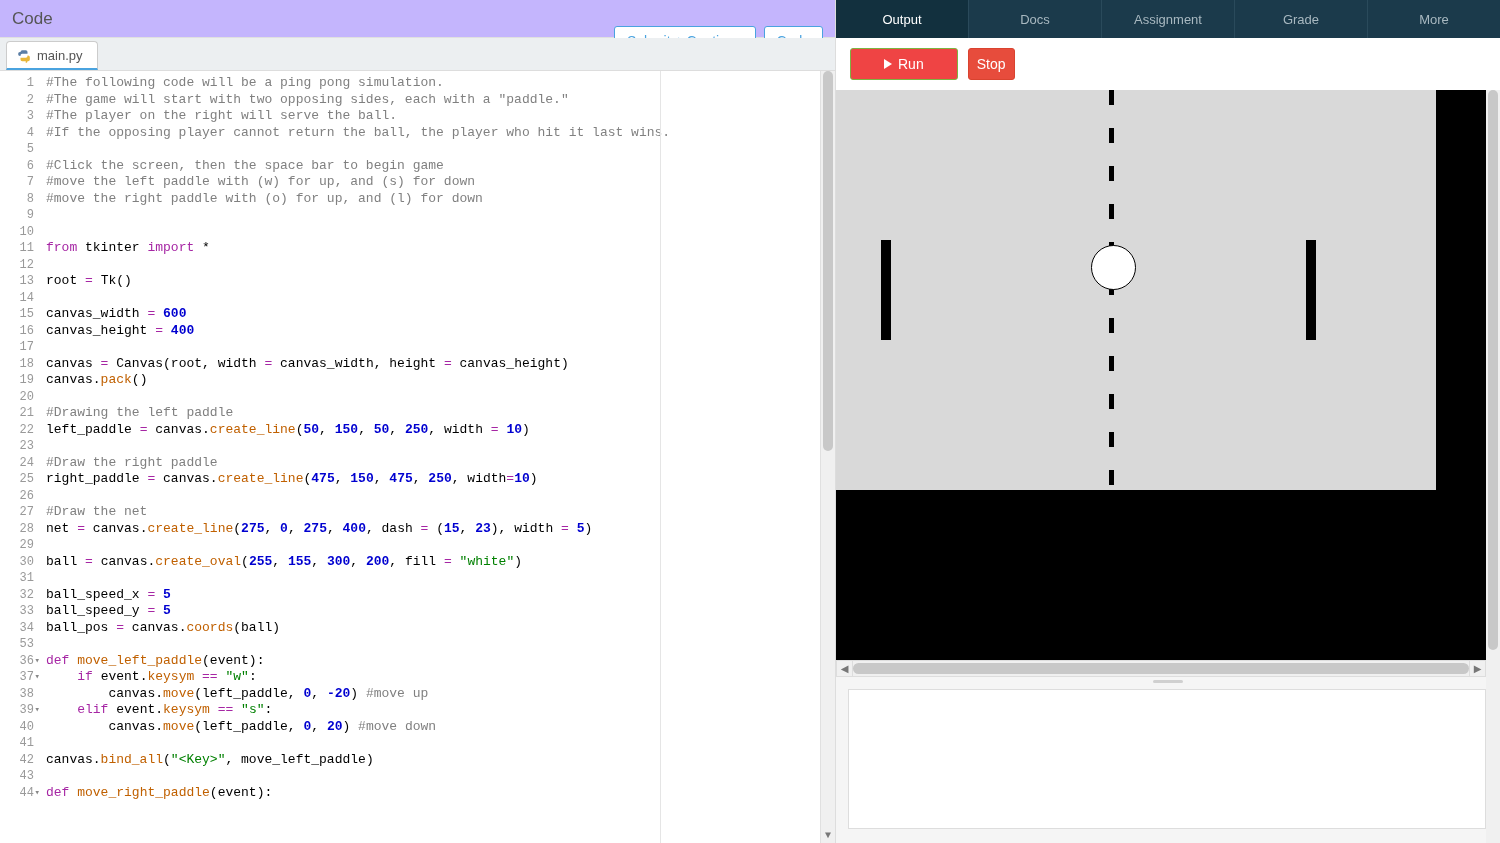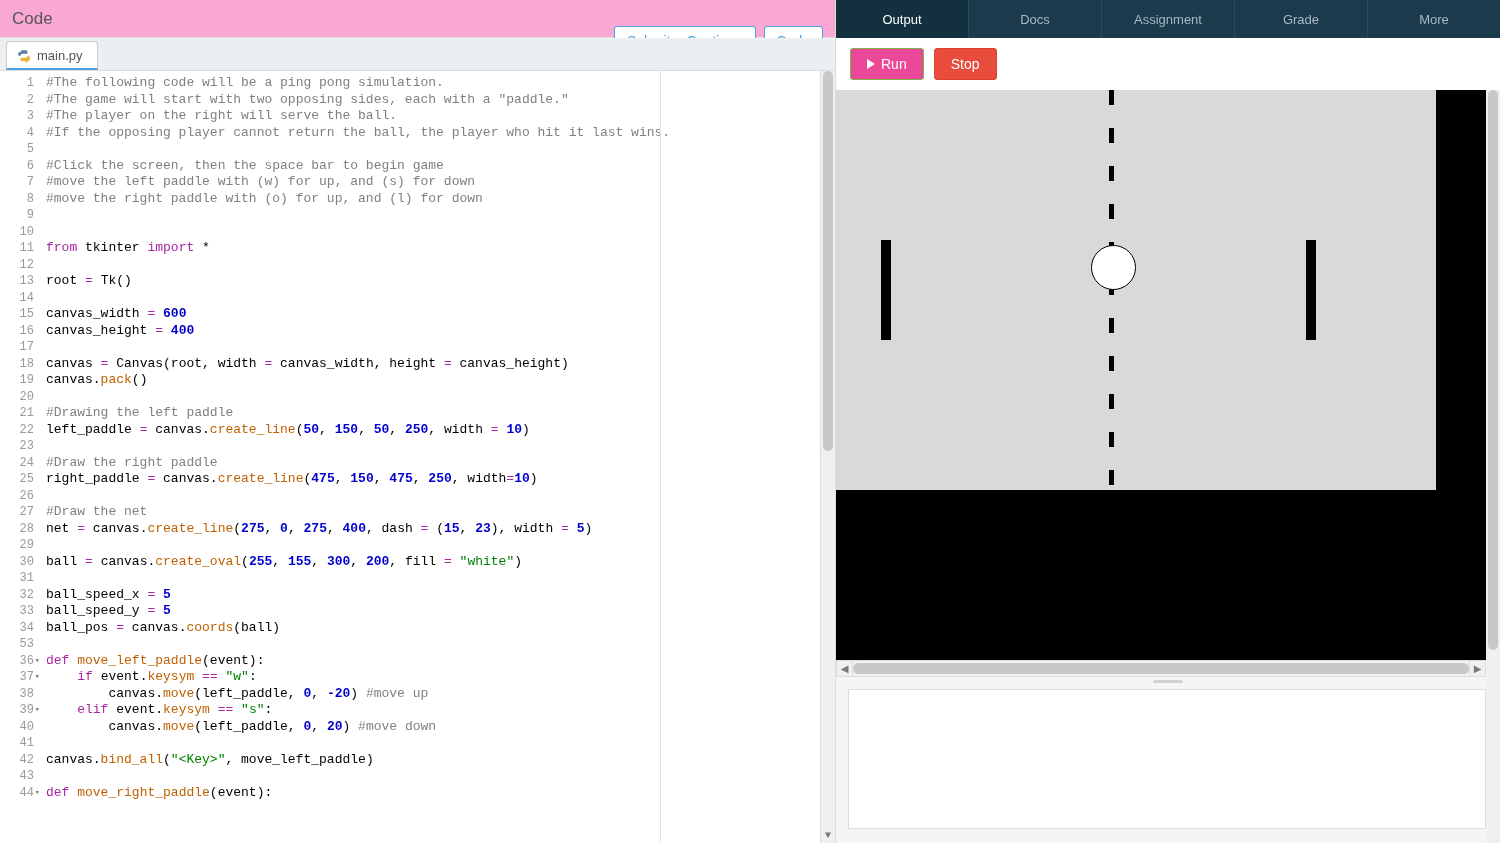--- a/index.html
+++ b/index.html
@@ -2,21 +2,21 @@
 <html><head>
 <meta charset="utf-8">
 <style>
 * { box-sizing: border-box; margin: 0; padding: 0; }
 body { font-family: -apple-system, BlinkMacSystemFont, "Segoe UI", Arial, sans-serif; font-size: 13px; overflow: hidden; background: #fff; }
 .app { display: flex; width: 1500px; height: 843px; }
 .left-pane { width: 836px; display: flex; flex-direction: column; border-right: 1px solid #ddd; }
 .right-pane { flex: 1; display: flex; flex-direction: column; background: #f5f5f5; }
 
 
-.code-header { display: flex; align-items: center; justify-content: space-between; padding: 6px 12px; background: #f9a8d4; border-bottom: 1px solid #e0e0e0; height: 38px; }
+.code-header { display: flex; align-items: center; justify-content: space-between; padding: 6px 12px; background: #c4b5fd; border-bottom: 1px solid #e0e0e0; height: 38px; }
 .code-title { font-size: 17px; color: #555; font-weight: 400; }
 .header-btns { display: flex; gap: 8px; }
 .btn-outline { background: #fff; border: 1px solid #4aa3df; color: #4aa3df; padding: 6px 12px; border-radius: 3px; font-size: 14px; cursor: pointer; margin-top: 44px; }
 
 
 .tab-bar { display: flex; background: #eceff1; border-bottom: 1px solid #ddd; height: 33px; align-items: flex-end; padding-left: 6px; }
 .file-tab { display: flex; align-items: center; gap: 6px; background: #fff; border: 1px solid #ccc; border-bottom: 2px solid #4aa3df; border-radius: 4px 4px 0 0; padding: 6px 14px 5px 10px; font-size: 13px; color: #555; }
 .py-icon { width:14px; height:14px; }
 
 
@@ -38,22 +38,22 @@
 .vscroll-arrow { position:absolute; left:0; right:0; height:15px; text-align:center; font-size:10px; color:#777; }
 
 
 .out-tabs { display:flex; background:#1b3a4b; height:38px; }
 .out-tab { flex:1; display:flex; align-items:center; justify-content:center; color:#a8b8c0; font-size:13px; cursor:pointer; border-left:1px solid #2a4a5b; }
 .out-tab:first-child { border-left:none; }
 .out-tab.active { background:#12303e; color:#fff; }
 
 
 .run-bar { display:flex; gap:10px; padding:10px 14px; background:#fff; }
-.btn-run { background:#ec4899; border:1px solid #7cb342; color:#fff; padding:7px 16px; border-radius:3px; font-size:14px; cursor:pointer; display:flex; align-items:center; gap:6px; }
-.btn-stop { background:#e74c3c; border:1px solid #d9432f; color:#fff; padding:7px 16px; border-radius:3px; font-size:14px; cursor:pointer; }
+.btn-run { background:#ef4444; border:1px solid #7cb342; color:#fff; padding:7px 33px; border-radius:3px; font-size:14px; cursor:pointer; display:flex; align-items:center; gap:6px; }
+.btn-stop { background:#e74c3c; border:1px solid #d9432f; color:#fff; padding:7px 8px; border-radius:3px; font-size:14px; cursor:pointer; }
 .play-tri { width:0;height:0;border-left:8px solid #fff;border-top:5px solid transparent;border-bottom:5px solid transparent; }
 
 
 .out-surface { flex:1; background:#000; margin:0 14px 0 0; position:relative; overflow:hidden; }
 .pong-bg { position:absolute; top:0; left:0; width:600px; height:400px; background:#d9d9d9; }
 .paddle { position:absolute; background:#000; width:10px; height:100px; }
 .net-seg { position:absolute; background:#000; width:5px; height:15px; }
 .ball { position:absolute; width:45px; height:45px; border-radius:50%; background:#fff; border:1px solid #000; }
 .out-hscroll { height:17px; background:#f0f0f0; margin:0 14px 0 0; border:1px solid #ddd; position:relative; }
 .out-hscroll .tl { position:absolute; left:0; top:0; bottom:0; width:16px; text-align:center; color:#777; font-size:10px; line-height:15px; border-right:1px solid #ddd; }

